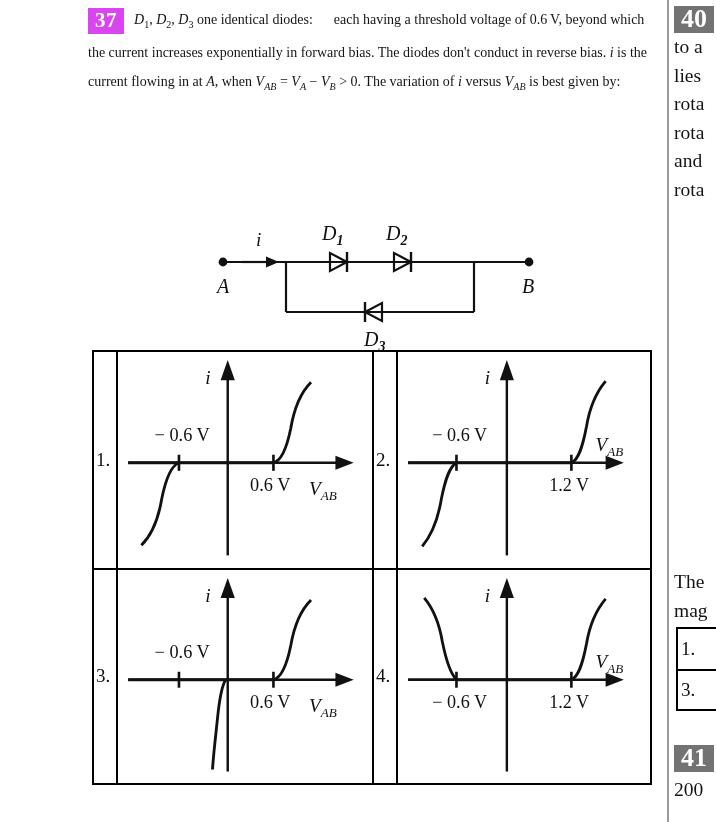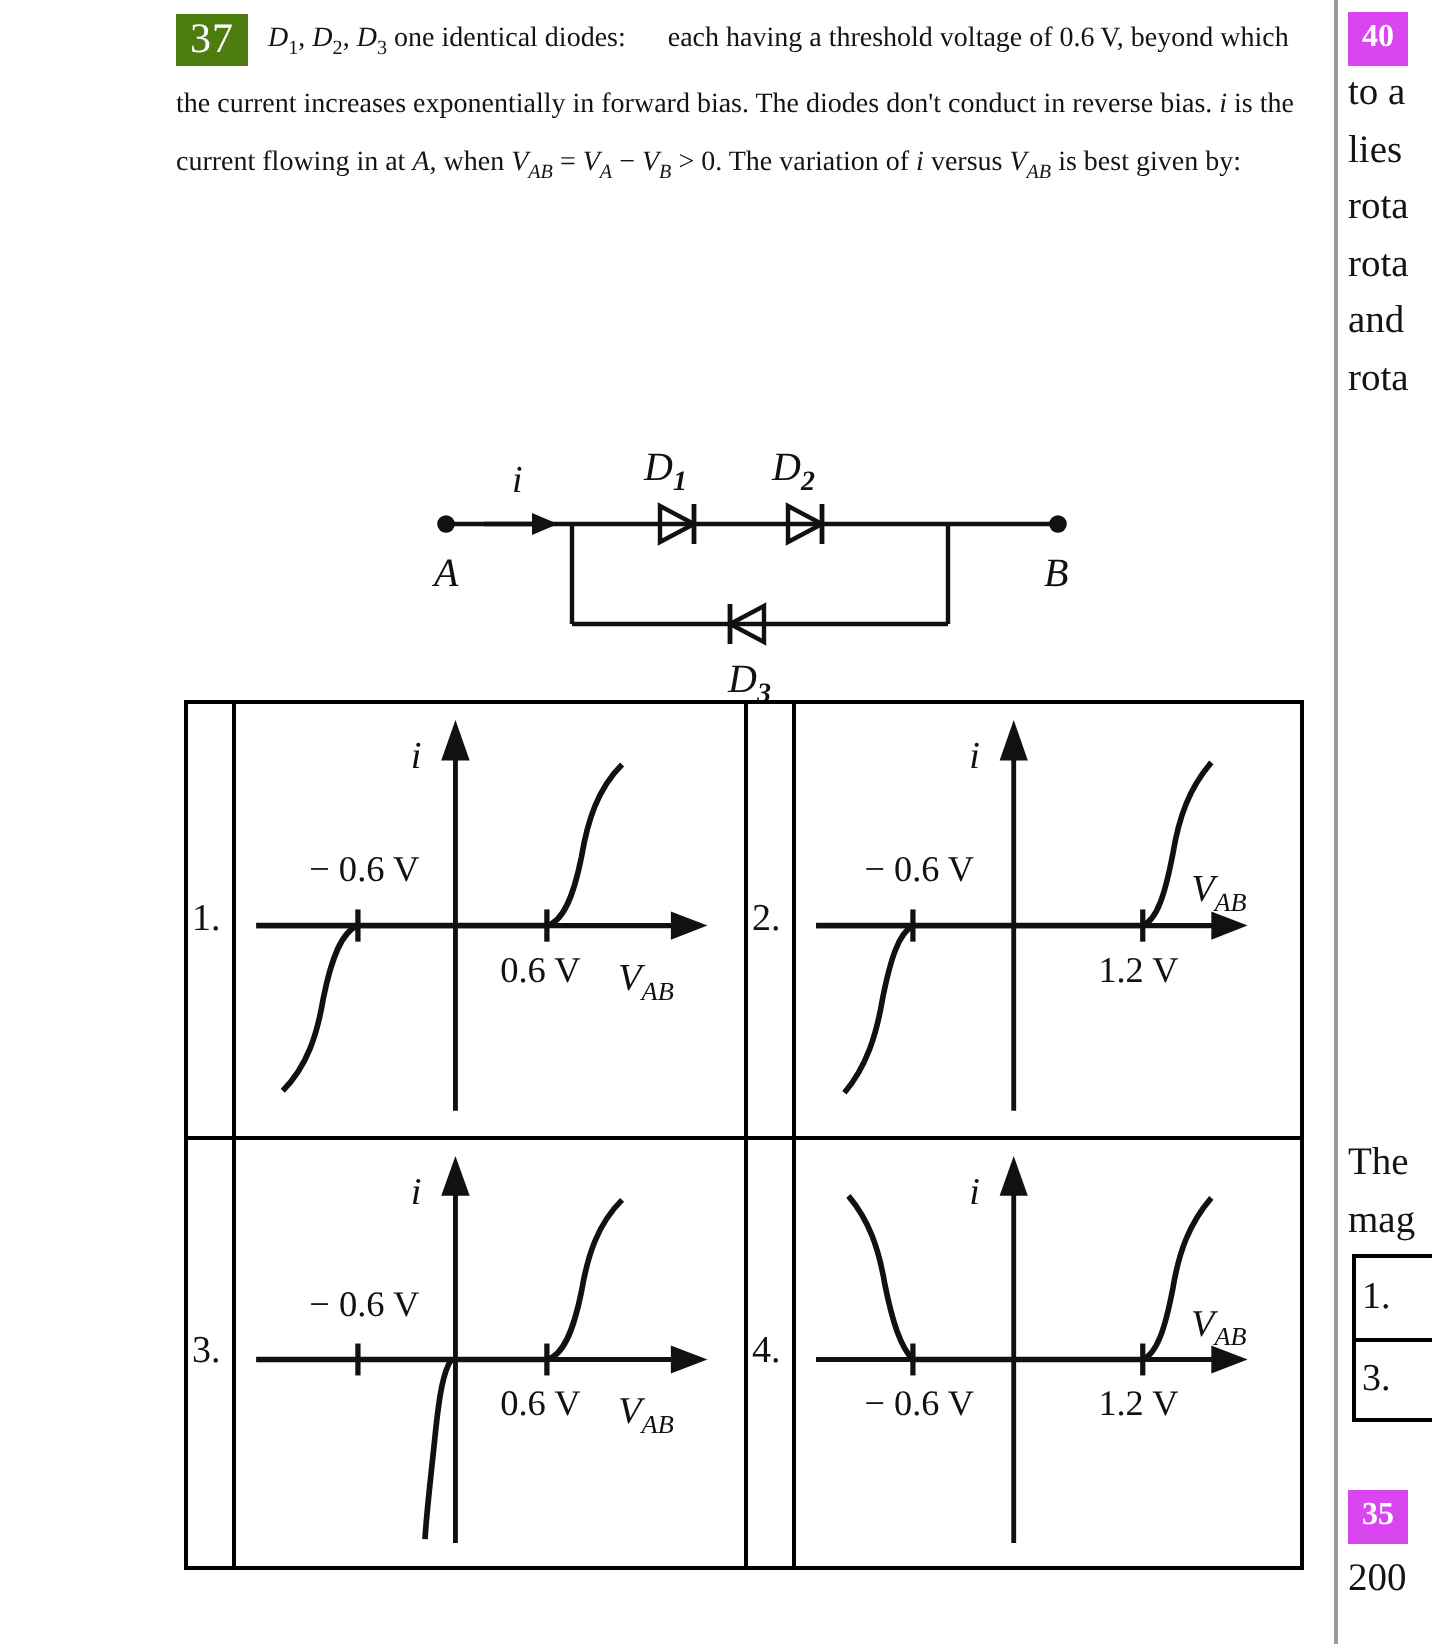--- a/index.html
+++ b/index.html
@@ -31,23 +31,23 @@
   }
 
   .qblock {
     position: absolute;
     left: 88px;
     top: 6px;
     width: 560px;
   }
   .qnum {
     display: inline-block;
-    background: #4d7c0f;
+    background: #d946ef;
     color: #ffffff;
-    font-weight: normal;
+    font-weight: bold;
     font-size: 21px;
     line-height: 25px;
     padding: 0px 7px 1px 7px;
     vertical-align: -3px;
     margin-right: 10px;
     letter-spacing: 0.5px;
   }
   .qtext {
     font-size: 14px;
     line-height: 28.5px;
@@ -132,24 +132,24 @@
   .right-col {
     position: absolute;
     left: 674px;
     top: 0px;
     width: 42px;
     height: 822px;
     overflow: hidden;
   }
   .r-qnum {
     display: inline-block;
-    background: #d946ef;
+    background: #737373;
     color: #fff;
     font-weight: bold;
-    font-size: 16px;
+    font-size: 26px;
     line-height: 26px;
     padding: 0 7px 1px 7px;
   }
   .r-line {
     font-size: 19.5px;
     line-height: 28.5px;
     white-space: nowrap;
     color: #141414;
   }
   .r-block { position: absolute; left: 0; width: 60px; }
@@ -357,18 +357,18 @@
       <div class="r-line">The</div>
       <div class="r-line">mag</div>
     </div>
 
     <div class="r-table" style="top:627px;">
       <div class="r-trow">1.</div>
       <div class="r-trow second">3.</div>
     </div>
 
     <div class="r-block" style="top:745px;">
-      <span class="r-qnum">35</span>
+      <span class="r-qnum">41</span>
       <div class="r-line" style="margin-top:4px;">200</div>
     </div>
   </div>
 
 </div>
 
 </body></html>

